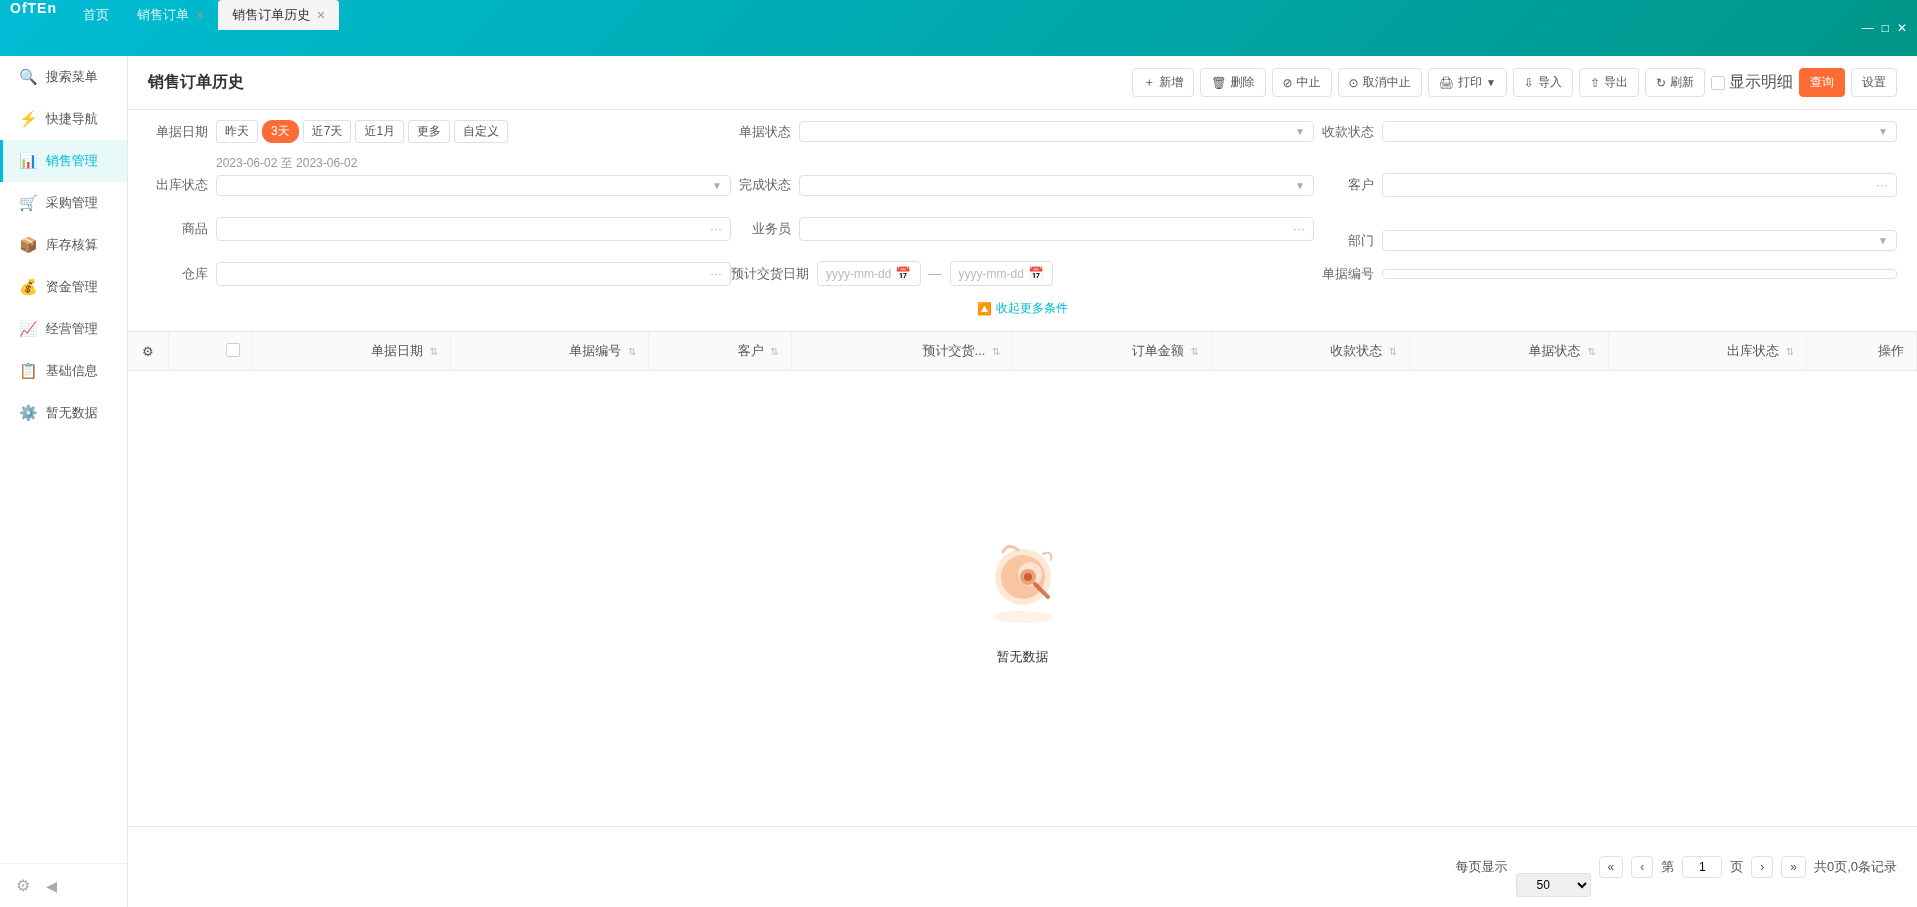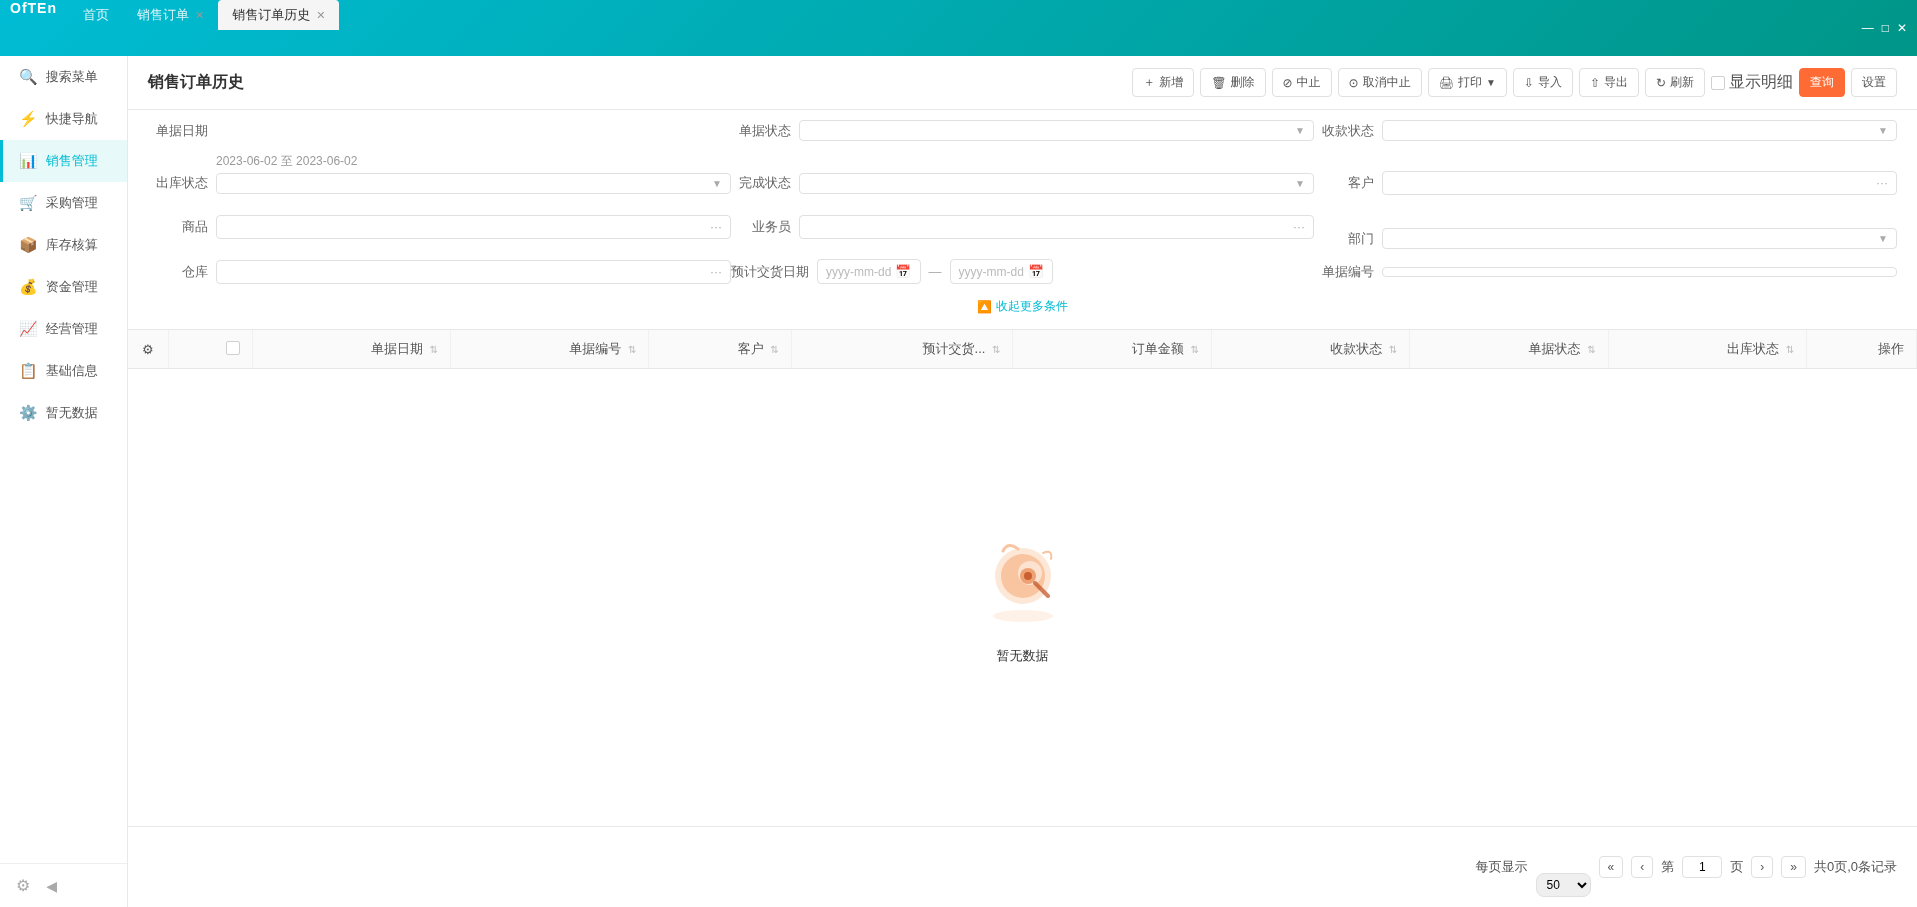--- a/index.html
+++ b/index.html
@@ -243,22 +243,22 @@
       display: flex;
       align-items: center;
       justify-content: flex-end;
       gap: 8px;
       flex-shrink: 0;
       font-size: 13px;
       color: #555;
     }
     .page-size-select {
       border: 1px solid #e0e0e0;
-      border-radius: 8px;
-      padding: 3px 6px;
+      border-radius: 3px;
+      padding: 3px 16px;
       font-size: 12px;
       cursor: pointer;
       margin-top: 36px;
     }
     .page-btn {
       border: 1px solid #e0e0e0;
       border-radius: 4px;
       padding: 3px 8px;
       background: #fff;
       cursor: pointer;
@@ -396,20 +396,42 @@
           </button>
         </div>
       </div>
     </div>
 
     <div class="filter-section">
 
       <div class="filter-row">
         <div class="filter-item" style="flex:1.4;">
           <span class="filter-label">单据日期</span>
+          <div class="filter-control">
+            <div class="date-quick-btns">
+              <button class="date-quick-btn">
+                <span>昨天</span>
+              </button>
+              <button class="date-quick-btn active">
+                <span>3天</span>
+              </button>
+              <button class="date-quick-btn">
+                <span>近7天</span>
+              </button>
+              <button class="date-quick-btn">
+                <span>近1月</span>
+              </button>
+              <button class="date-quick-btn">
+                <span>更多</span>
+              </button>
+              <button class="date-quick-btn">
+                <span>自定义</span>
+              </button>
+            </div>
+          </div>
         </div>
         <div style="flex:1.4;display:flex;align-items:center;gap:8px;">
           <span class="filter-label">单据状态</span>
           <div class="select-field" style="flex:1;">
             <span style="color:#bbb;"></span>
             <span style="font-size:10px;color:#aaa;">▼</span>
           </div>
         </div>
         <div style="flex:1.4;display:flex;align-items:center;gap:8px;">
           <span class="filter-label">收款状态</span>

